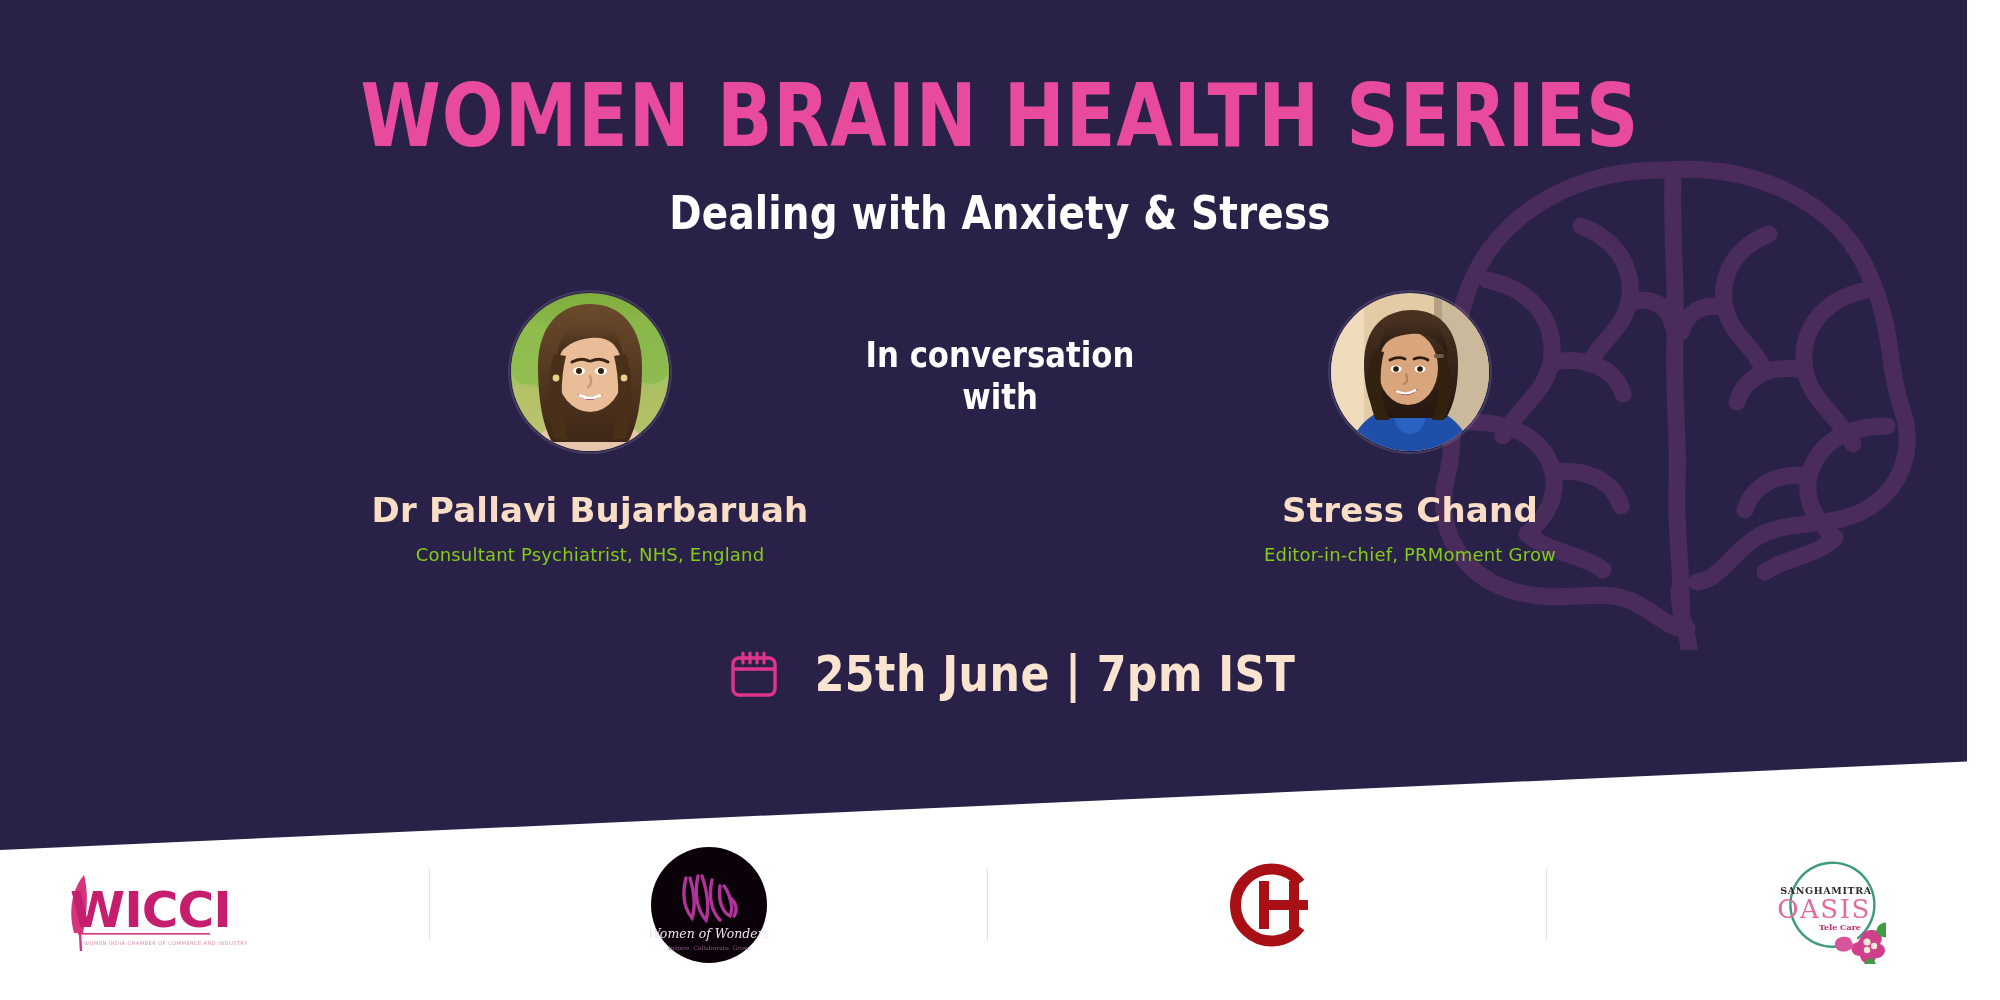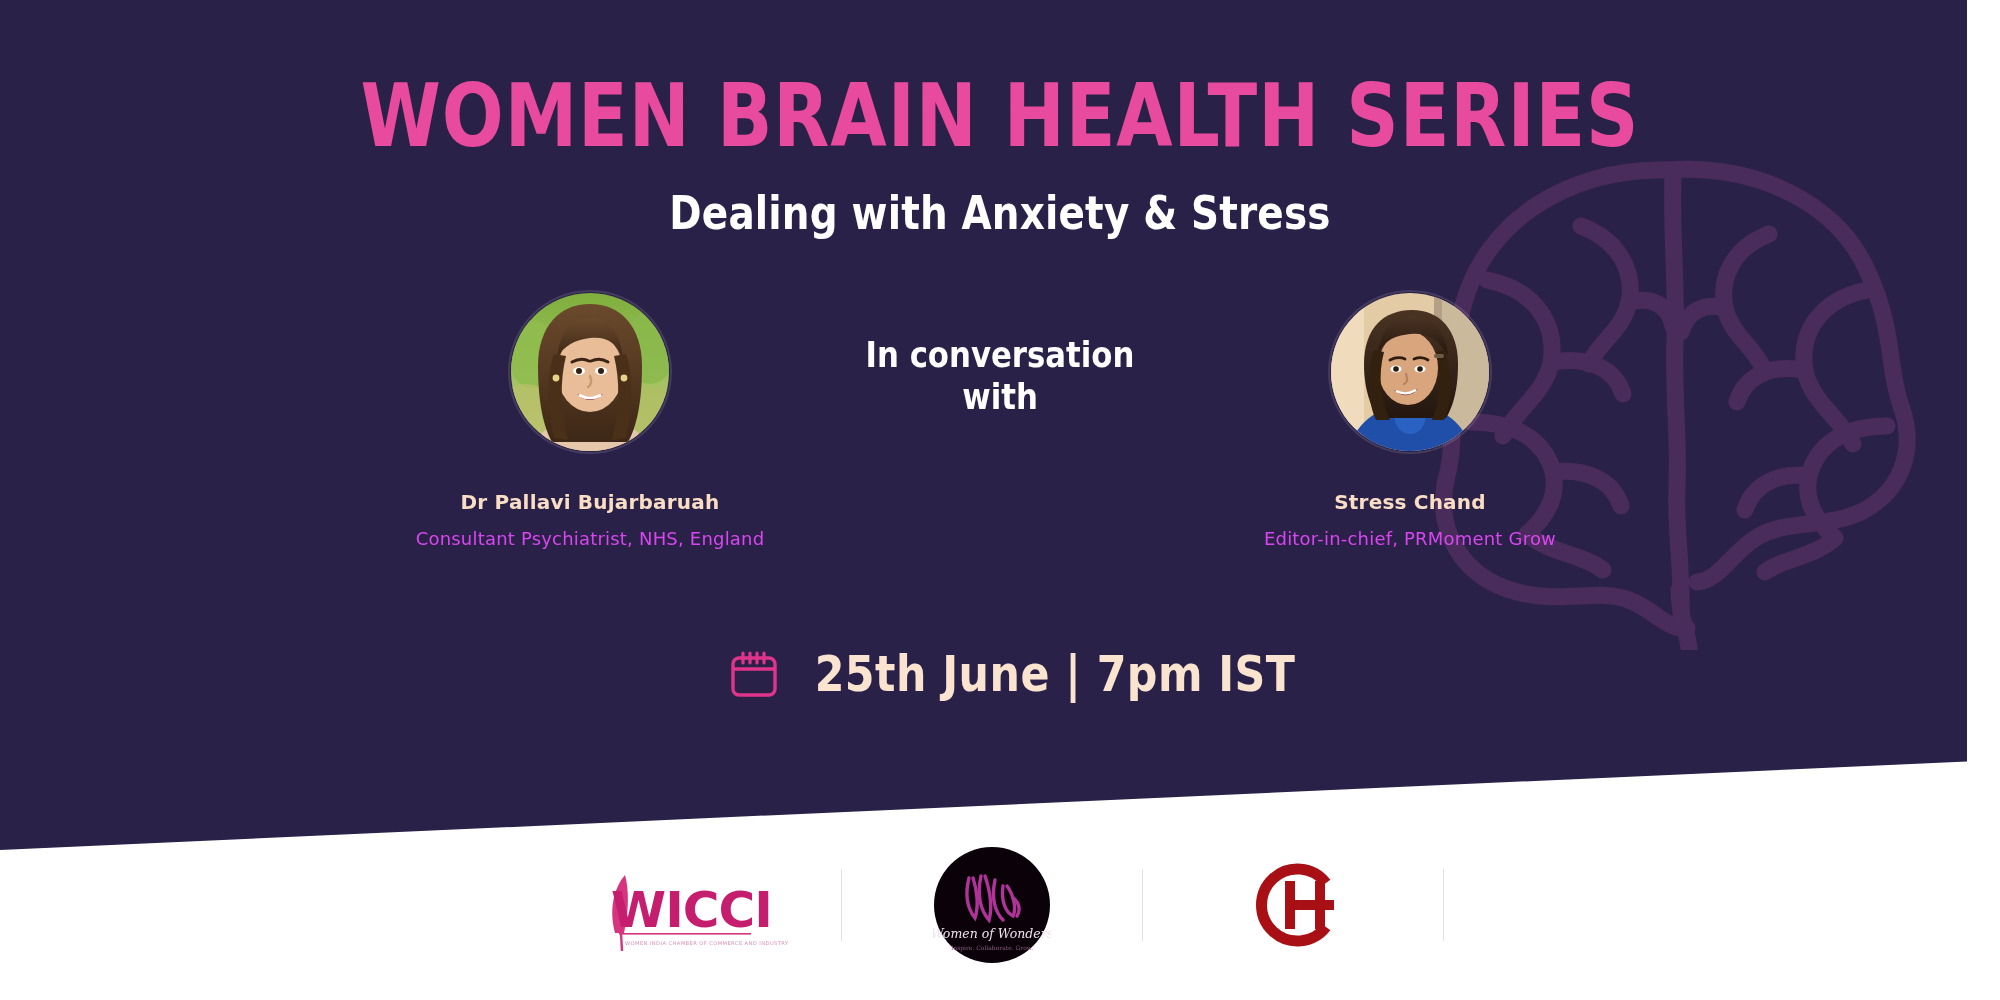--- a/index.html
+++ b/index.html
@@ -71,30 +71,30 @@
     overflow:hidden;
     position:relative;
     box-shadow:0 0 0 2px rgba(255,255,255,0.12);
   }
   .avatar svg { display:block; width:160px; height:160px; }
 
   .sp-name {
     margin-top:38px;
     font-family:"DejaVu Sans","Liberation Sans", sans-serif;
     font-weight:700;
-    font-size:20px;
+    font-size:34px;
     color:#f9ddc4;
     letter-spacing:0.2px;
   }
   .sp-role {
     margin-top:14px;
     font-family:"DejaVu Sans","Liberation Sans", sans-serif;
     font-weight:400;
     font-size:18px;
-    color:#d946ef;
+    color:#84cc16;
     letter-spacing:0.2px;
   }
 
   .conversation {
     width:300px;
     padding-top:42px;
     text-align:center;
     font-family:"DejaVu Sans Condensed","Liberation Sans Narrow","Liberation Sans", sans-serif;
     font-weight:700;
     font-size:36px;
@@ -118,23 +118,22 @@
     font-size:50px;
     color:#fae3cf;
     letter-spacing:0.5px;
     transform:scaleX(0.95);
     white-space:nowrap;
   }
 
   
   .logo-strip {
     position:absolute; left:0; bottom:0; width:1976px; height:190px;
-    display:flex; align-items:center; justify-content:center;
+    display:flex; align-items:center; justify-content:space-between;
     background:transparent;
-    padding-left:8px;
   }
   .logo-cell {
     width:300px; height:150px;
     display:flex; align-items:center; justify-content:center;
   }
   .logo-divider {
     width:1px; height:72px; background:#e2e2e6;
     flex:0 0 1px;
   }
   .logo-cell svg { display:block; }
@@ -356,14 +355,32 @@
       <svg width="110" height="100" viewBox="0 0 110 100" xmlns="http://www.w3.org/2000/svg">
         <path d="M88 28 A36 36 0 1 0 88 72" stroke="#a81016" stroke-width="11" fill="none" stroke-linecap="butt"></path>
         <path d="M52 26 V74" stroke="#a81016" stroke-width="10"></path>
         <path d="M82 26 V74" stroke="#a81016" stroke-width="10"></path>
         <path d="M52 50 H96" stroke="#a81016" stroke-width="10"></path>
       </svg>
     </div>
 
     <div class="logo-divider"></div>
 
+    <div class="logo-cell">
+      <svg width="120" height="118" viewBox="0 0 120 118" xmlns="http://www.w3.org/2000/svg">
+        <path d="M92 92 A42 42 0 1 0 74 100" stroke="#3f9b7d" stroke-width="2.4" fill="none" stroke-linecap="round"></path>
+        <text x="60" y="48" text-anchor="middle" fill="#2b2b2b" font-family="'DejaVu Serif','Liberation Serif',serif" font-weight="700" font-size="9.5" letter-spacing="0.6">SANGHAMITRA</text>
+        <text x="58" y="72" text-anchor="middle" fill="#e06aa2" font-family="'DejaVu Serif','Liberation Serif',serif" font-size="26" letter-spacing="1.5">OASIS</text>
+        <text x="74" y="84" text-anchor="middle" fill="#c8286f" font-family="'DejaVu Serif','Liberation Serif',serif" font-weight="700" font-size="8">Tele Care</text>
+
+        <g>
+          <path d="M98 86 C110 80 120 88 114 98 C122 100 120 112 110 112 C108 120 96 120 94 110 C84 110 82 98 92 96Z" fill="#cf3f8c"></path>
+          <path d="M84 92 C74 88 66 94 70 102 C74 108 84 106 88 100Z" fill="#d6559c"></path>
+          <path d="M112 80 C122 72 132 78 128 88 C124 94 114 92 110 86Z" fill="#3f9b44"></path>
+          <path d="M106 112 C114 120 110 130 100 126 C96 122 98 114 104 112Z" fill="#3f9b44"></path>
+          <circle cx="101" cy="96" r="3.6" fill="#f7ead4"></circle>
+          <circle cx="108" cy="100" r="3.2" fill="#f7ead4"></circle>
+          <circle cx="101" cy="104" r="3.2" fill="#f7ead4"></circle>
+        </g>
+      </svg>
+    </div>
   </div>
 </div>
 
 </body></html>

